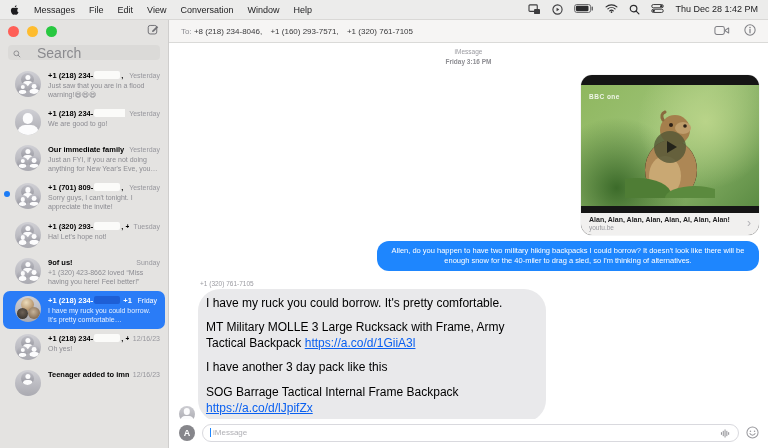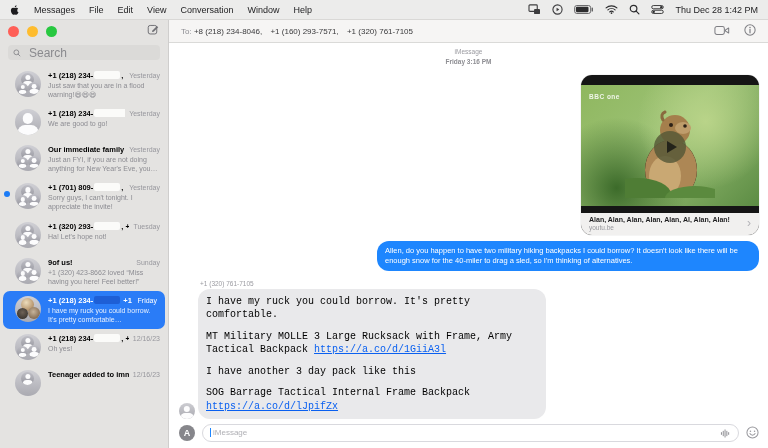--- a/index.html
+++ b/index.html
@@ -4,34 +4,34 @@
 <style>
   html,body{margin:0;padding:0;width:768px;height:448px;overflow:hidden;
     font-family:"Liberation Sans","DejaVu Sans",sans-serif;background:#fff;
     -webkit-user-select:none;}
   
   .menubar{height:19px;background:#ececeb;border-bottom:1px solid #d9d8d6;
     display:flex;align-items:center;padding:0 10px;font-size:9px;color:#1d1d1f;gap:14px;}
   .menubar .apple svg{width:10px;height:12px;display:block}
   .menubar .appname{font-weight:normal}
   .menubar .mitem{white-space:nowrap}
-  .mb-right{margin-left:auto;display:flex;align-items:center;gap:11px;}
+  .mb-right{margin-left:auto;display:flex;align-items:flex-start;gap:11px;}
   .mb-right svg{display:block}
   .clock{font-size:9px;white-space:nowrap}
   
   .win{display:flex;height:429px;}
   
   .sidebar{width:168px;flex:none;background:#e4e3e1;border-right:1px solid #cfcecd;
     display:flex;flex-direction:column;overflow:hidden;}
   .sb-top{height:22px;display:flex;align-items:center;padding:0 8px;gap:8px;}
   .tl{width:11px;height:11px;border-radius:50%;}
   .tl.red{background:#ff5f57}.tl.yellow{background:#febc2e}.tl.green{background:#28c840}
   .compose{margin-left:auto}
   .searchwrap{margin:3px 8px 6px;height:15px;background:#dbdad8;border-radius:4px;
-    display:flex;align-items:center;gap:8px;padding:0 5px;color:#8a8a8e;font-size:12px;}
+    display:flex;align-items:center;gap:16px;padding:0 5px;color:#8a8a8e;font-size:14px;}
   .rows{flex:1;overflow:hidden;padding-bottom:2px;}
   .row{position:relative;display:flex;gap:7px;padding:5px 8px 5px 15px;align-items:flex-start;}
   .row .dotu{position:absolute;left:4px;top:13px;width:6px;height:6px;border-radius:50%;background:#1c7cf6;}
   .av{position:relative;width:26px;height:26px;border-radius:50%;flex:none;overflow:hidden;
     background:linear-gradient(#d0d0d5,#aaaab1);}
   .person{position:absolute;left:0;top:0;width:100%;height:100%;}
   .person::before{content:"";position:absolute;left:50%;top:16%;transform:translateX(-50%);
     width:40%;height:40%;border-radius:50%;background:#fcfcfd;}
   .person::after{content:"";position:absolute;left:50%;top:62%;transform:translateX(-50%);
     width:80%;height:58%;border-radius:44%/62%;background:#fcfcfd;}
@@ -81,28 +81,28 @@
     display:flex;align-items:center;justify-content:center;}
   .playbtn::after{content:"";margin-left:3px;border-left:10px solid #23231a;
     border-top:6px solid transparent;border-bottom:6px solid transparent;}
   .vinfo{background:#f1f0ef;padding:3px 8px 4px;display:flex;align-items:center;}
   .vtext{min-width:0;flex:1}
   .vtitle{font-size:7px;font-weight:bold;color:#1d1d1f;white-space:nowrap;overflow:hidden;text-overflow:ellipsis;}
   .vdomain{font-size:6.5px;color:#98989d;margin-top:1px;}
   .vchev{color:#b3b3b8;font-size:12px;line-height:1;padding-left:4px;flex:none;}
   
   .bubble-out{align-self:flex-end;max-width:366px;margin:6px 9px 0 0;background:#1e86fe;color:#fff;
-    font-size:7.5px;line-height:1.35;padding:5px 8px;border-radius:12px;}
+    font-size:7.5px;line-height:1.35;padding:5px 8px;border-radius:12px;text-align:center;}
   .in-wrap{margin:9px 0 0 10px;}
   .in-sender{font-size:6.5px;color:#9a9aa0;margin:0 0 2px 21px;}
   .in-row{display:flex;align-items:flex-end;gap:3px;}
   .av16{position:relative;width:16px;height:16px;border-radius:50%;flex:none;overflow:hidden;
     background:linear-gradient(#cdcdd2,#a8a8af);}
-  .bubble-in{background:#e9e9eb;color:#000;font-size:10px;line-height:1.35;
-    padding:6px 8px;border-radius:12px;max-width:332px;font-family:Liberation Mono, monospace;}
+  .bubble-in{background:#e9e9eb;color:#000;font-size:12px;line-height:1.35;
+    padding:6px 8px;border-radius:22px;max-width:332px;}
   .bubble-in p{margin:0}
   .bubble-in p+p{margin-top:8px}
   .msg-link{color:#0a60f0;text-decoration:underline;}
   .spacer{flex:1}
   
   .composer{flex:none;height:27px;display:flex;align-items:center;gap:7px;padding:0 9px 3px 10px;background:#fff;}
   .appsbtn{width:16px;height:16px;border-radius:50%;background:#86868b;color:#fff;
     font-size:9px;font-weight:bold;display:flex;align-items:center;justify-content:center;flex:none;}
   .field{flex:1;height:16px;border:1px solid #d9d9de;border-radius:14px;
     display:flex;align-items:center;padding:0 7px;gap:2px;background:#fff;}

